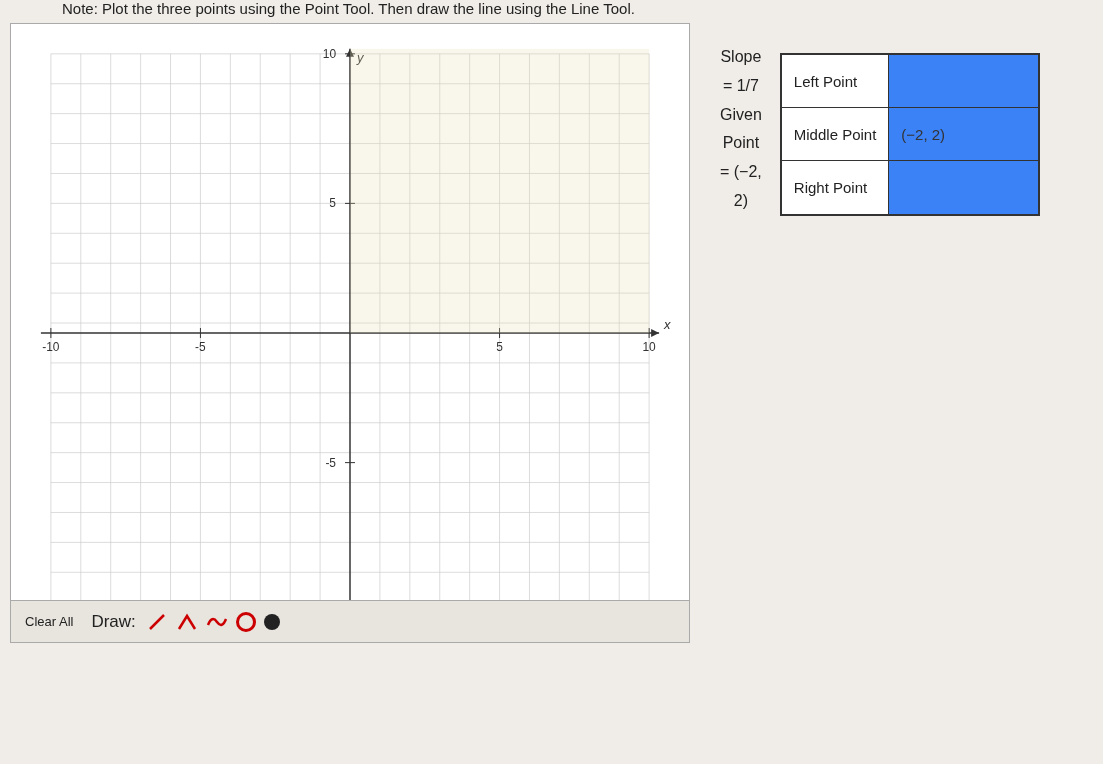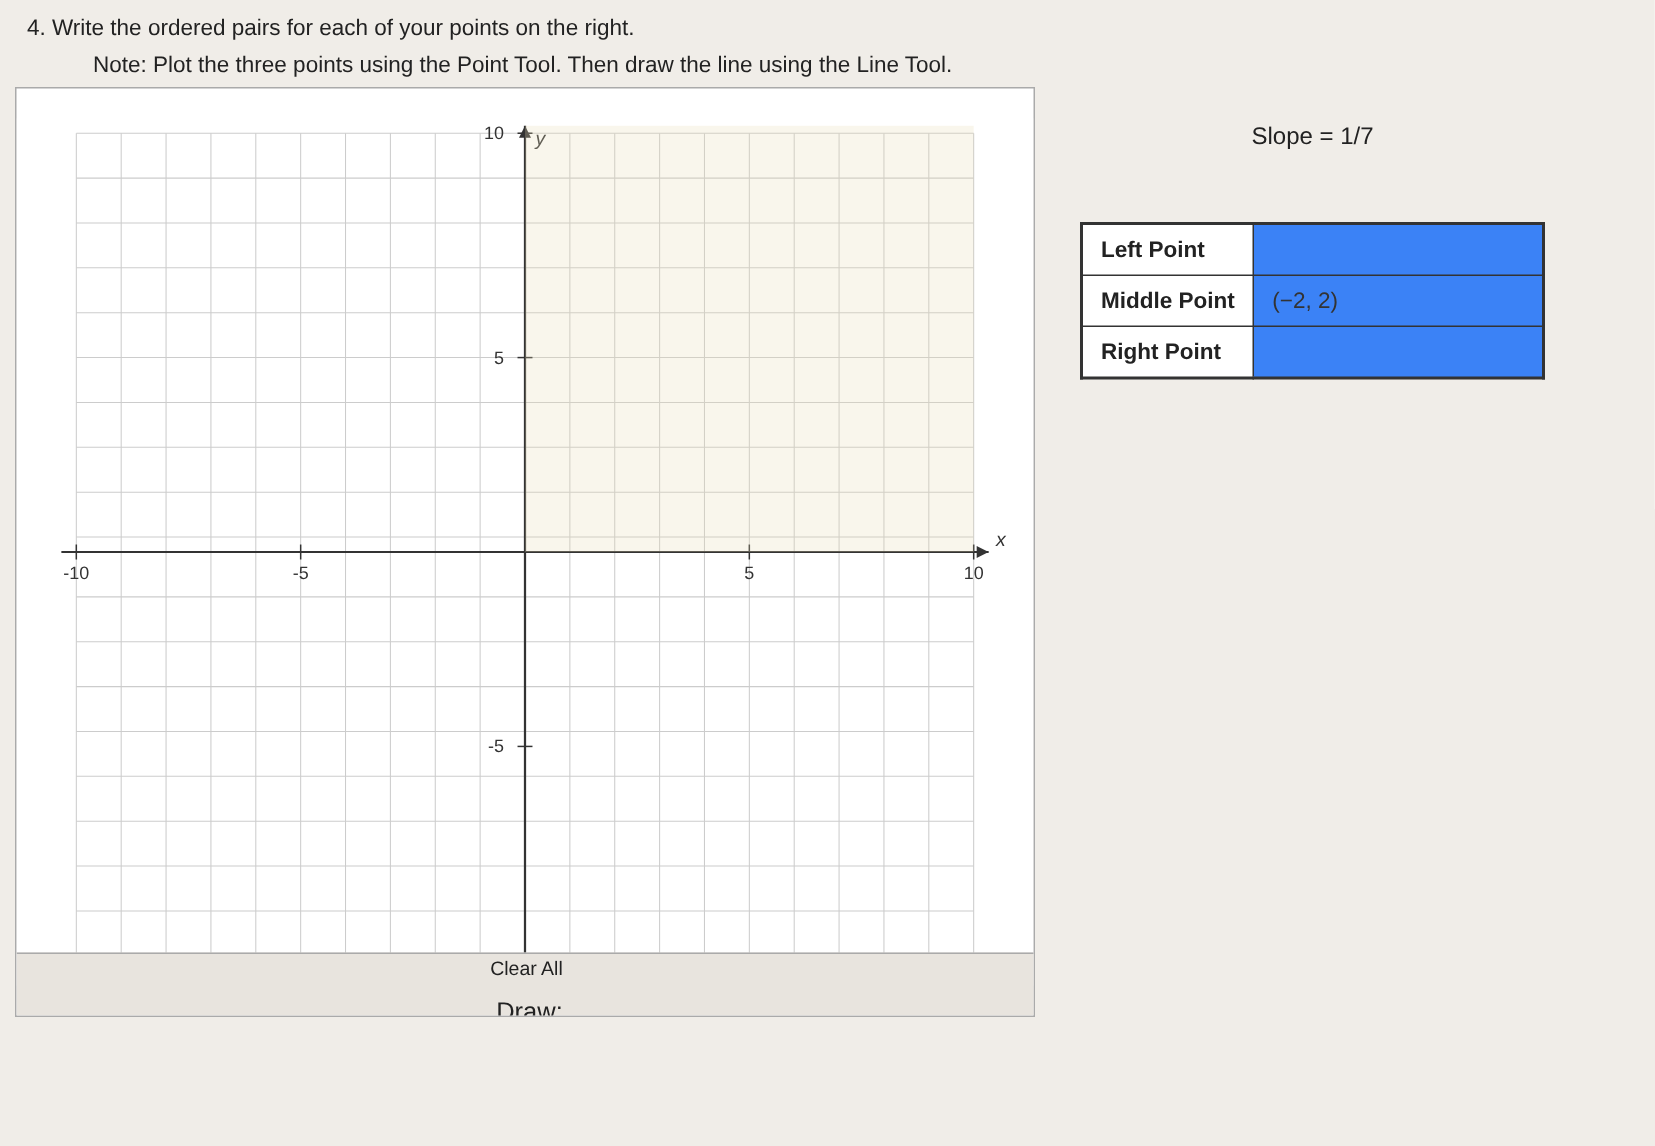--- a/index.html
+++ b/index.html
@@ -48,22 +48,21 @@
     .grid-canvas {
       position: absolute;
       top: 0; left: 0;
       width: 100%; height: 100%;
     }
     
     .right-panel {
       width: 360px;
       padding: 20px 20px 10px 30px;
       display: flex;
-      flex-direction: column;
-      gap: 32px;
+      gap: 18px;
     }
     .slope-info {
       font-size: 16px;
       color: #222;
       line-height: 1.8;
       text-align: center;
     }
     .points-table {
       border: 2px solid #333;
       border-collapse: collapse;
@@ -71,42 +70,41 @@
       margin-top: 10px;
     }
     .points-table td {
       border: 1.5px solid #333;
       padding: 8px 12px;
       font-size: 15px;
       color: #222;
     }
     .points-table .label-cell {
       background: #fff;
-      font-weight: bold;
+      font-weight: normal;
       white-space: nowrap;
       width: 110px;
     }
     .points-table .value-cell {
       background: #3b82f6;
       min-width: 150px;
       color: #333;
     }
     .toolbar {
       position: absolute;
       bottom: 0;
       left: 0;
       width: 680px;
       height: 42px;
       background: #e8e4de;
       border-top: 1.5px solid #aaa;
       display: flex;
       align-items: center;
       padding: 0 10px;
       gap: 10px;
-      flex-direction: column;
     }
     .toolbar-btn {
       background: none;
       border: none;
       cursor: pointer;
       font-size: 13px;
       color: #222;
       padding: 2px 4px;
     }
     .toolbar-draw-label {
@@ -142,23 +140,20 @@
       border-radius: 50%;
       background: #222;
       cursor: pointer;
       display: inline-block;
     }
   </style>
 </head>
 <body>
 
 <div class="page">
-  <div class="top-instructions">
-    <span>4. Write the ordered pairs for each of your points on the right.</span>
-  </div>
   <div class="note-line">
     <span>Note: Plot the three points using the Point Tool. Then draw the line using the Line Tool.</span>
   </div>
 
   <div class="main-area">
 
     <div class="graph-container">
       <svg class="grid-canvas" viewBox="0 0 680 580" xmlns="http://www.w3.org/2000/svg">
 
         <rect x="0" y="0" width="680" height="580" fill="#fff"></rect>
@@ -274,20 +269,21 @@
           <span class="tool-circle"></span>
 
           <span class="tool-dot"></span>
         </div>
       </div>
     </div>
 
     <div class="right-panel">
       <div class="slope-info">
         <div>Slope = 1/7</div>
+        <div>Given Point = (−2, 2)</div>
       </div>
 
       <table class="points-table">
         <tbody>
             <tr>
           <td class="label-cell">Left Point</td>
           <td class="value-cell">
             <span></span>
           </td>
         </tr>

